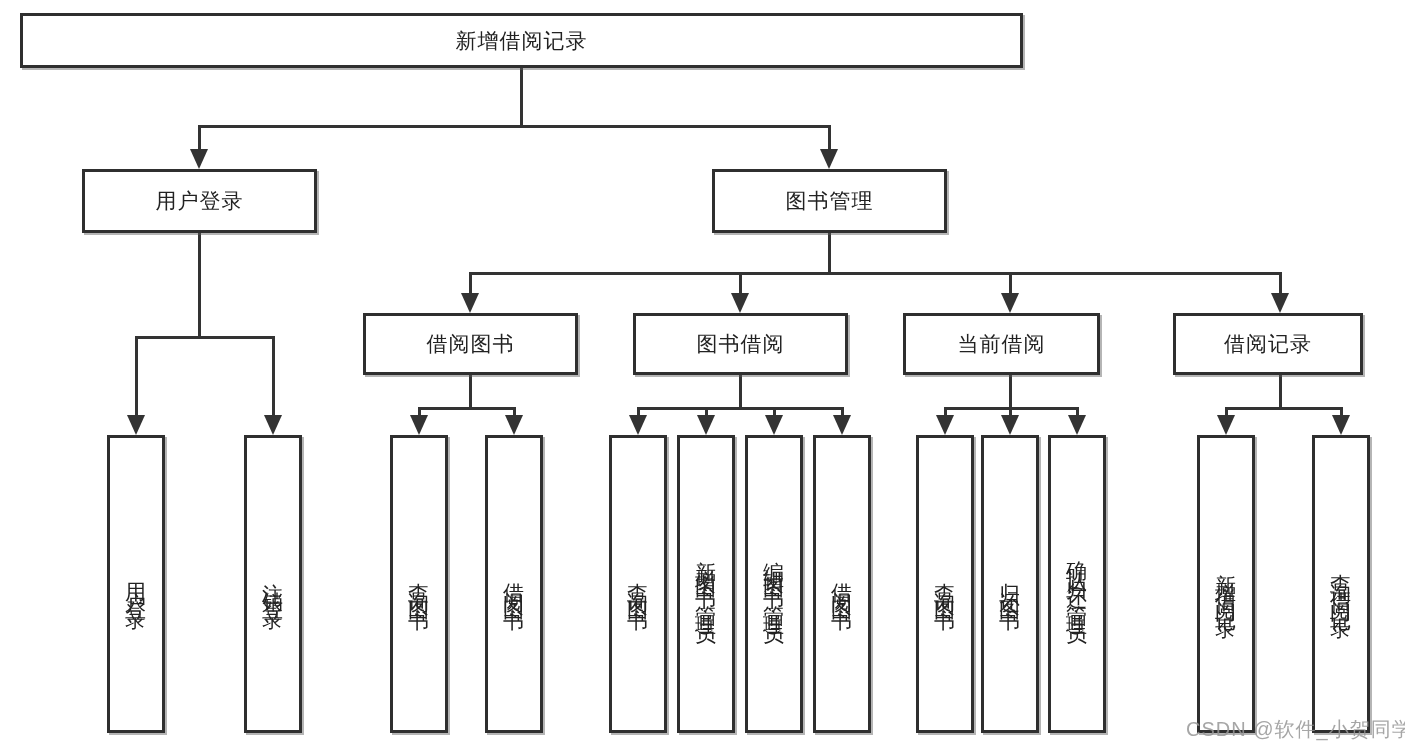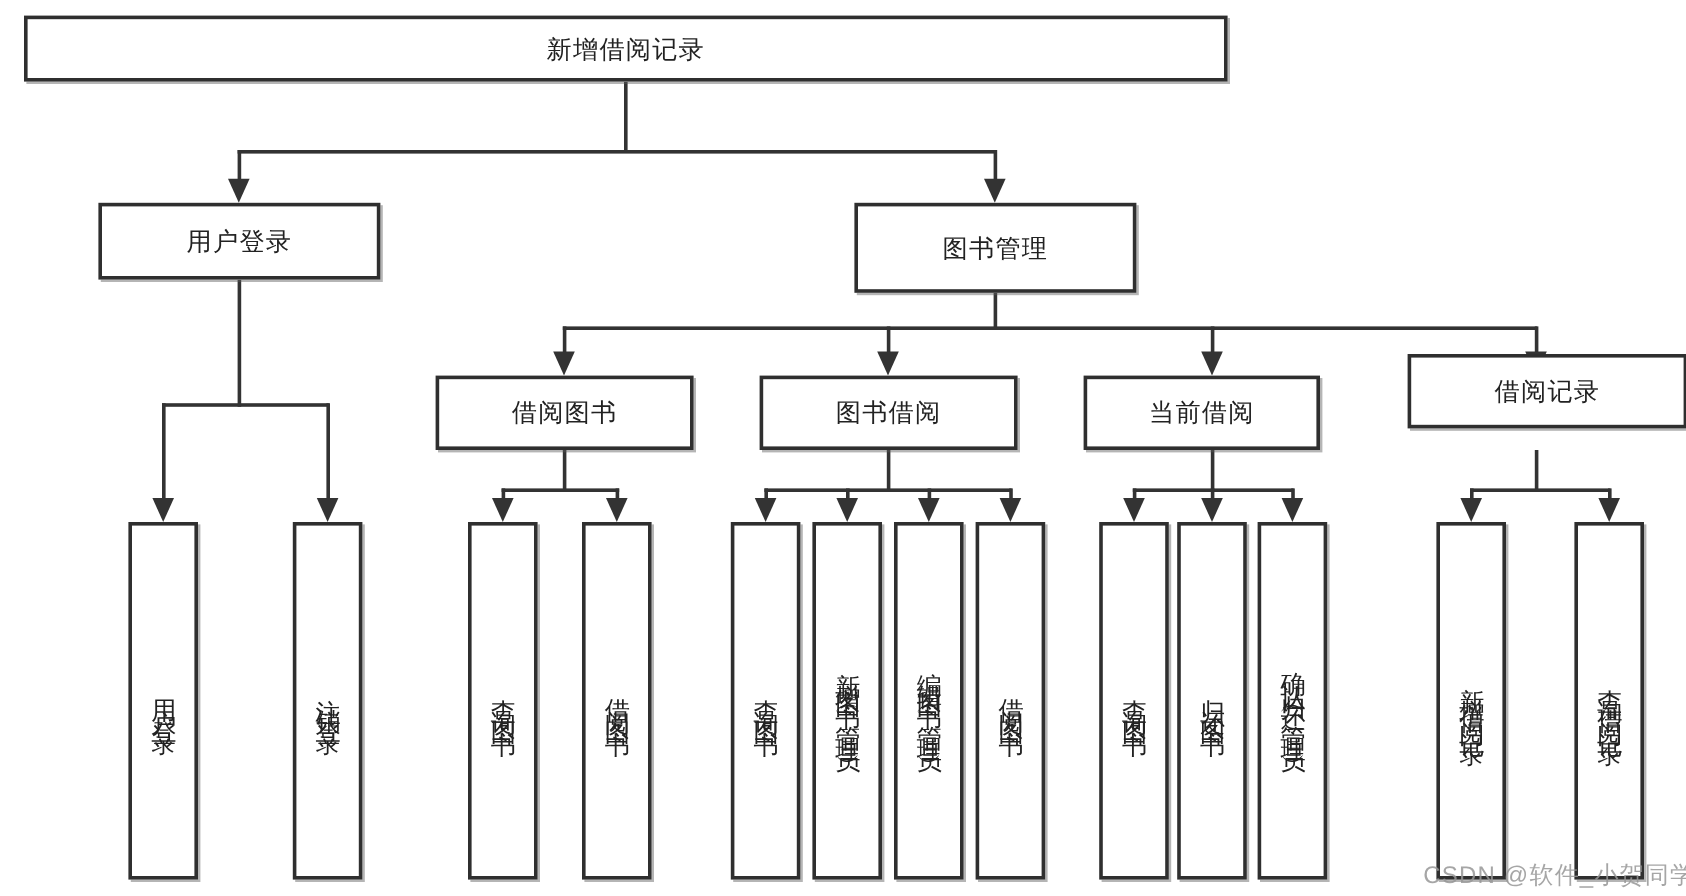--- a/index.html
+++ b/index.html
@@ -83,21 +83,21 @@
   <div class="vline" style="left:520px; top:68px; height:57px;"></div>
   <div class="hline" style="left:198px; top:125px; width:632px;"></div>
   <div class="vline" style="left:198px; top:125px; height:27px;"></div>
   <div class="arrow" style="left:190px; top:149px;"></div>
   <div class="vline" style="left:828px; top:125px; height:27px;"></div>
   <div class="arrow" style="left:820px; top:149px;"></div>
 
   <div class="box" style="left:82px; top:169px; width:235px; height:64px;">
     <span class="hlabel">用户登录</span>
   </div>
-  <div class="box" style="left:712px; top:169px; width:235px; height:75px;">
+  <div class="box" style="left:712px; top:169px; width:235px; height:64px;">
     <span class="hlabel">图书管理</span>
   </div>
 
   <div class="vline" style="left:198px; top:233px; height:106px;"></div>
   <div class="hline" style="left:135px; top:336px; width:139px;"></div>
   <div class="vline" style="left:135px; top:336px; height:82px;"></div>
   <div class="arrow" style="left:127px; top:415px;"></div>
   <div class="vline" style="left:272px; top:336px; height:82px;"></div>
   <div class="arrow" style="left:264px; top:415px;"></div>
 
@@ -114,21 +114,21 @@
 
   <div class="box" style="left:363px; top:313px; width:215px; height:62px;">
     <span class="hlabel">借阅图书</span>
   </div>
   <div class="box" style="left:633px; top:313px; width:215px; height:62px;">
     <span class="hlabel">图书借阅</span>
   </div>
   <div class="box" style="left:903px; top:313px; width:197px; height:62px;">
     <span class="hlabel">当前借阅</span>
   </div>
-  <div class="box" style="left:1173px; top:295px; width:233px; height:62px;">
+  <div class="box" style="left:1173px; top:313px; width:190px; height:62px;">
     <span class="hlabel">借阅记录</span>
   </div>
 
   <div class="vline" style="left:469px; top:375px; height:35px;"></div>
   <div class="hline" style="left:418px; top:407px; width:98px;"></div>
   <div class="vline" style="left:418px; top:407px; height:11px;"></div>
   <div class="arrow" style="left:410px; top:415px;"></div>
   <div class="vline" style="left:513px; top:407px; height:11px;"></div>
   <div class="arrow" style="left:505px; top:415px;"></div>
 

